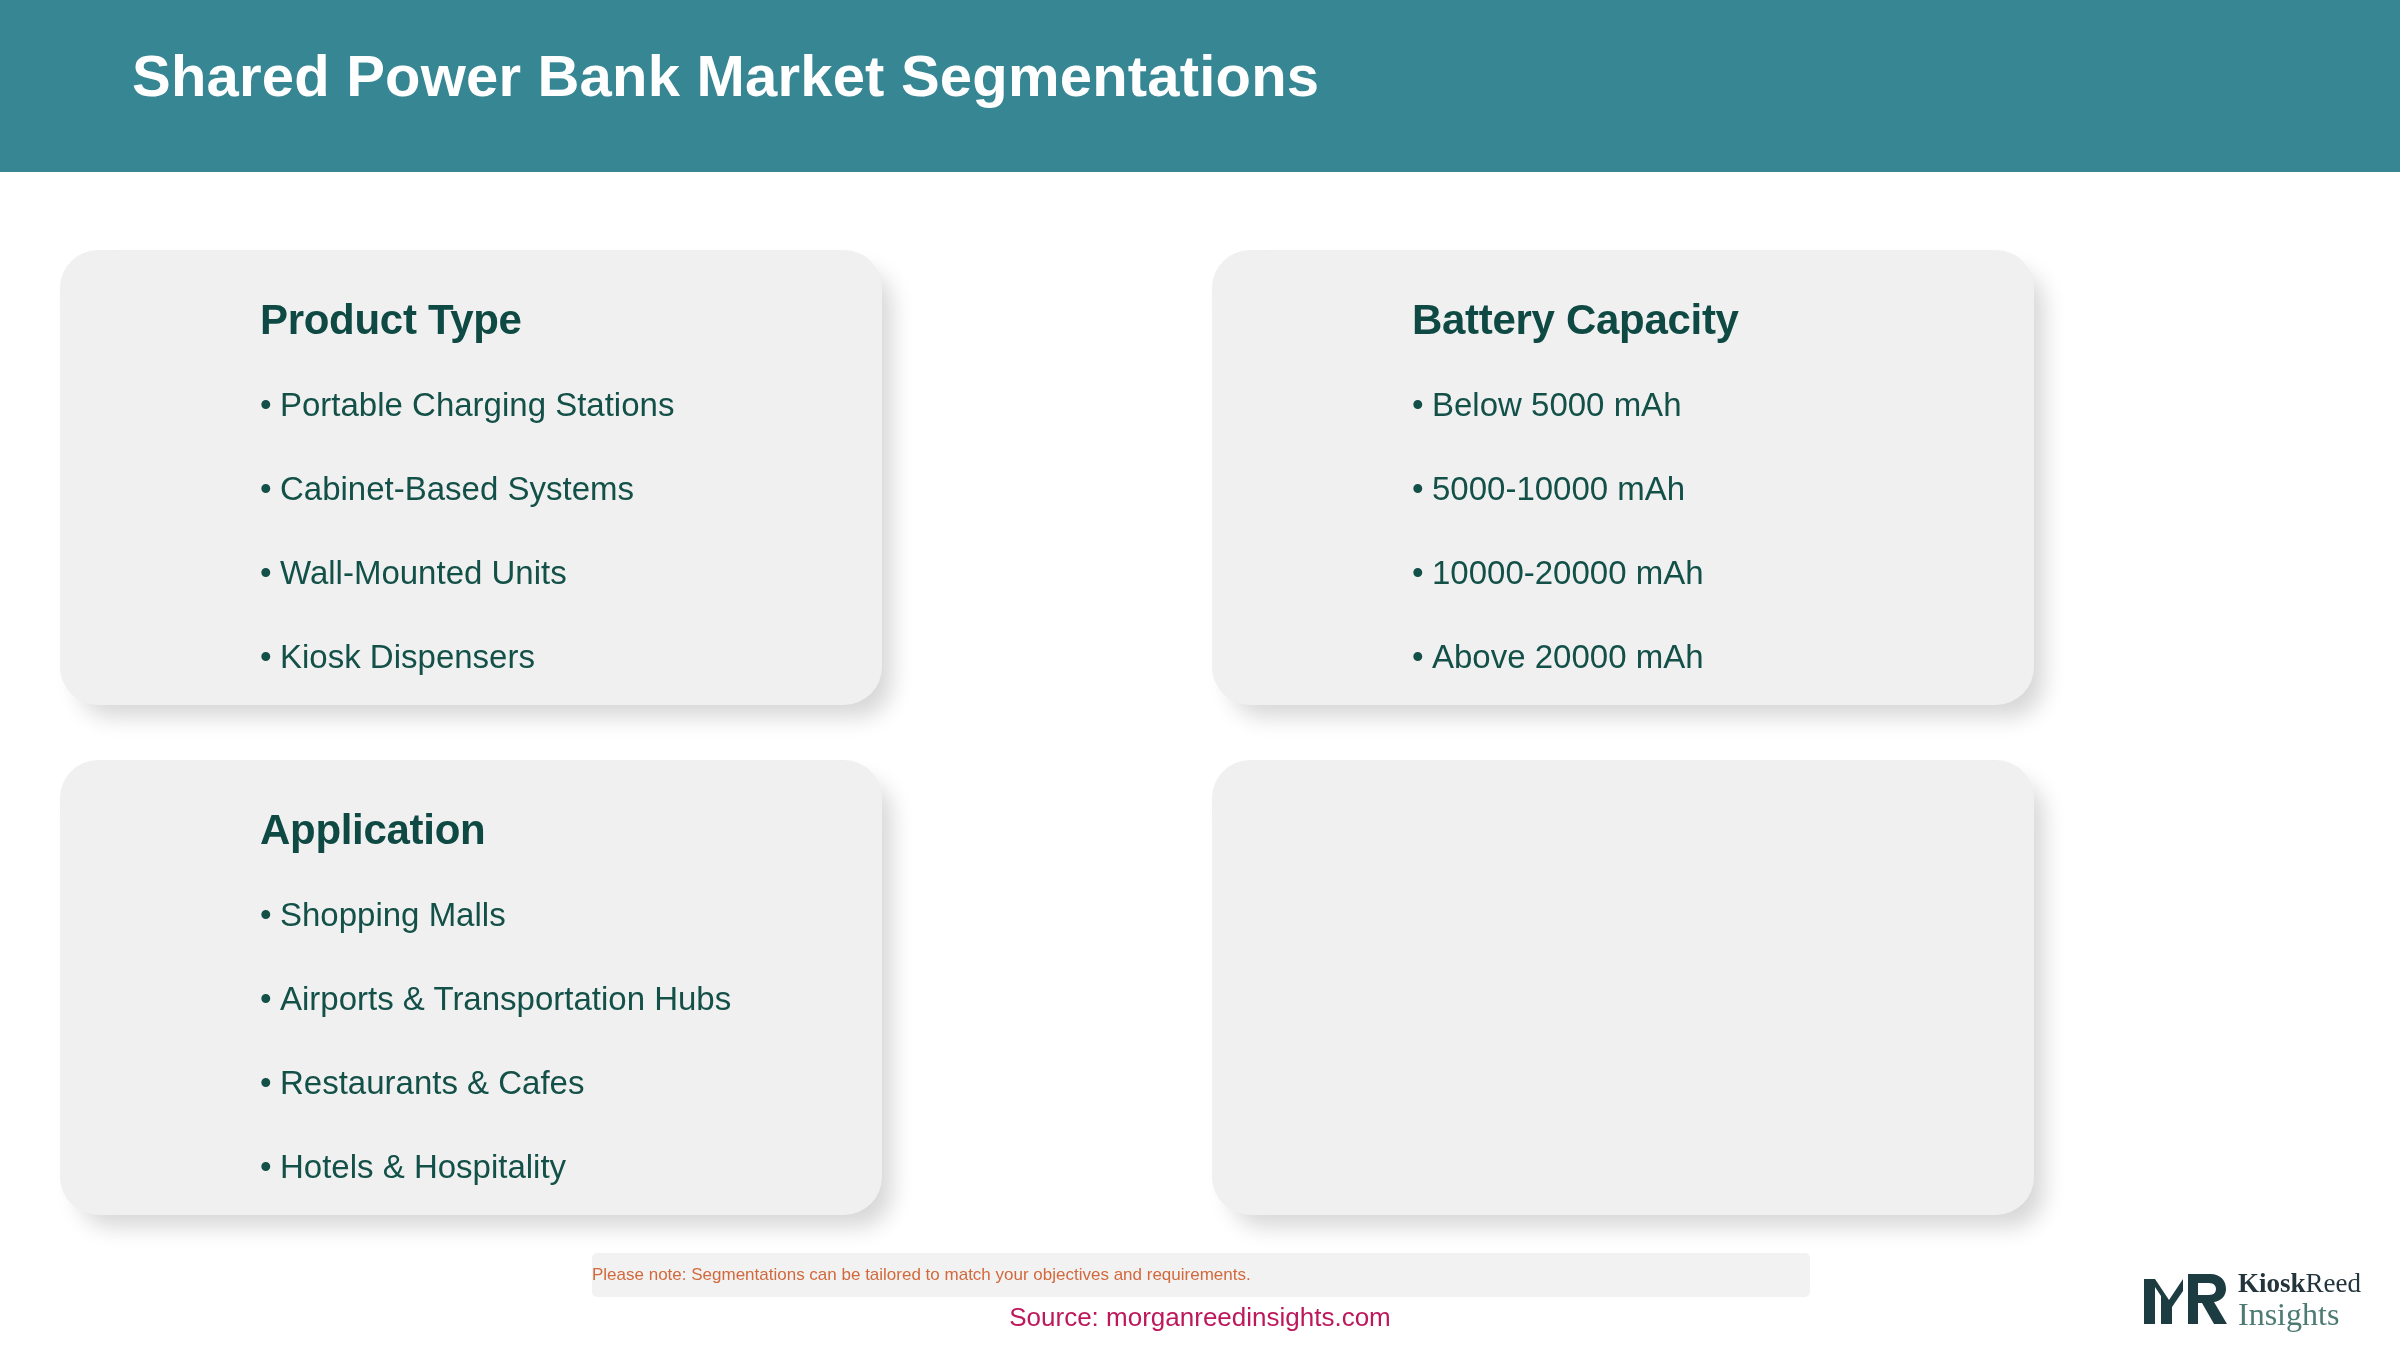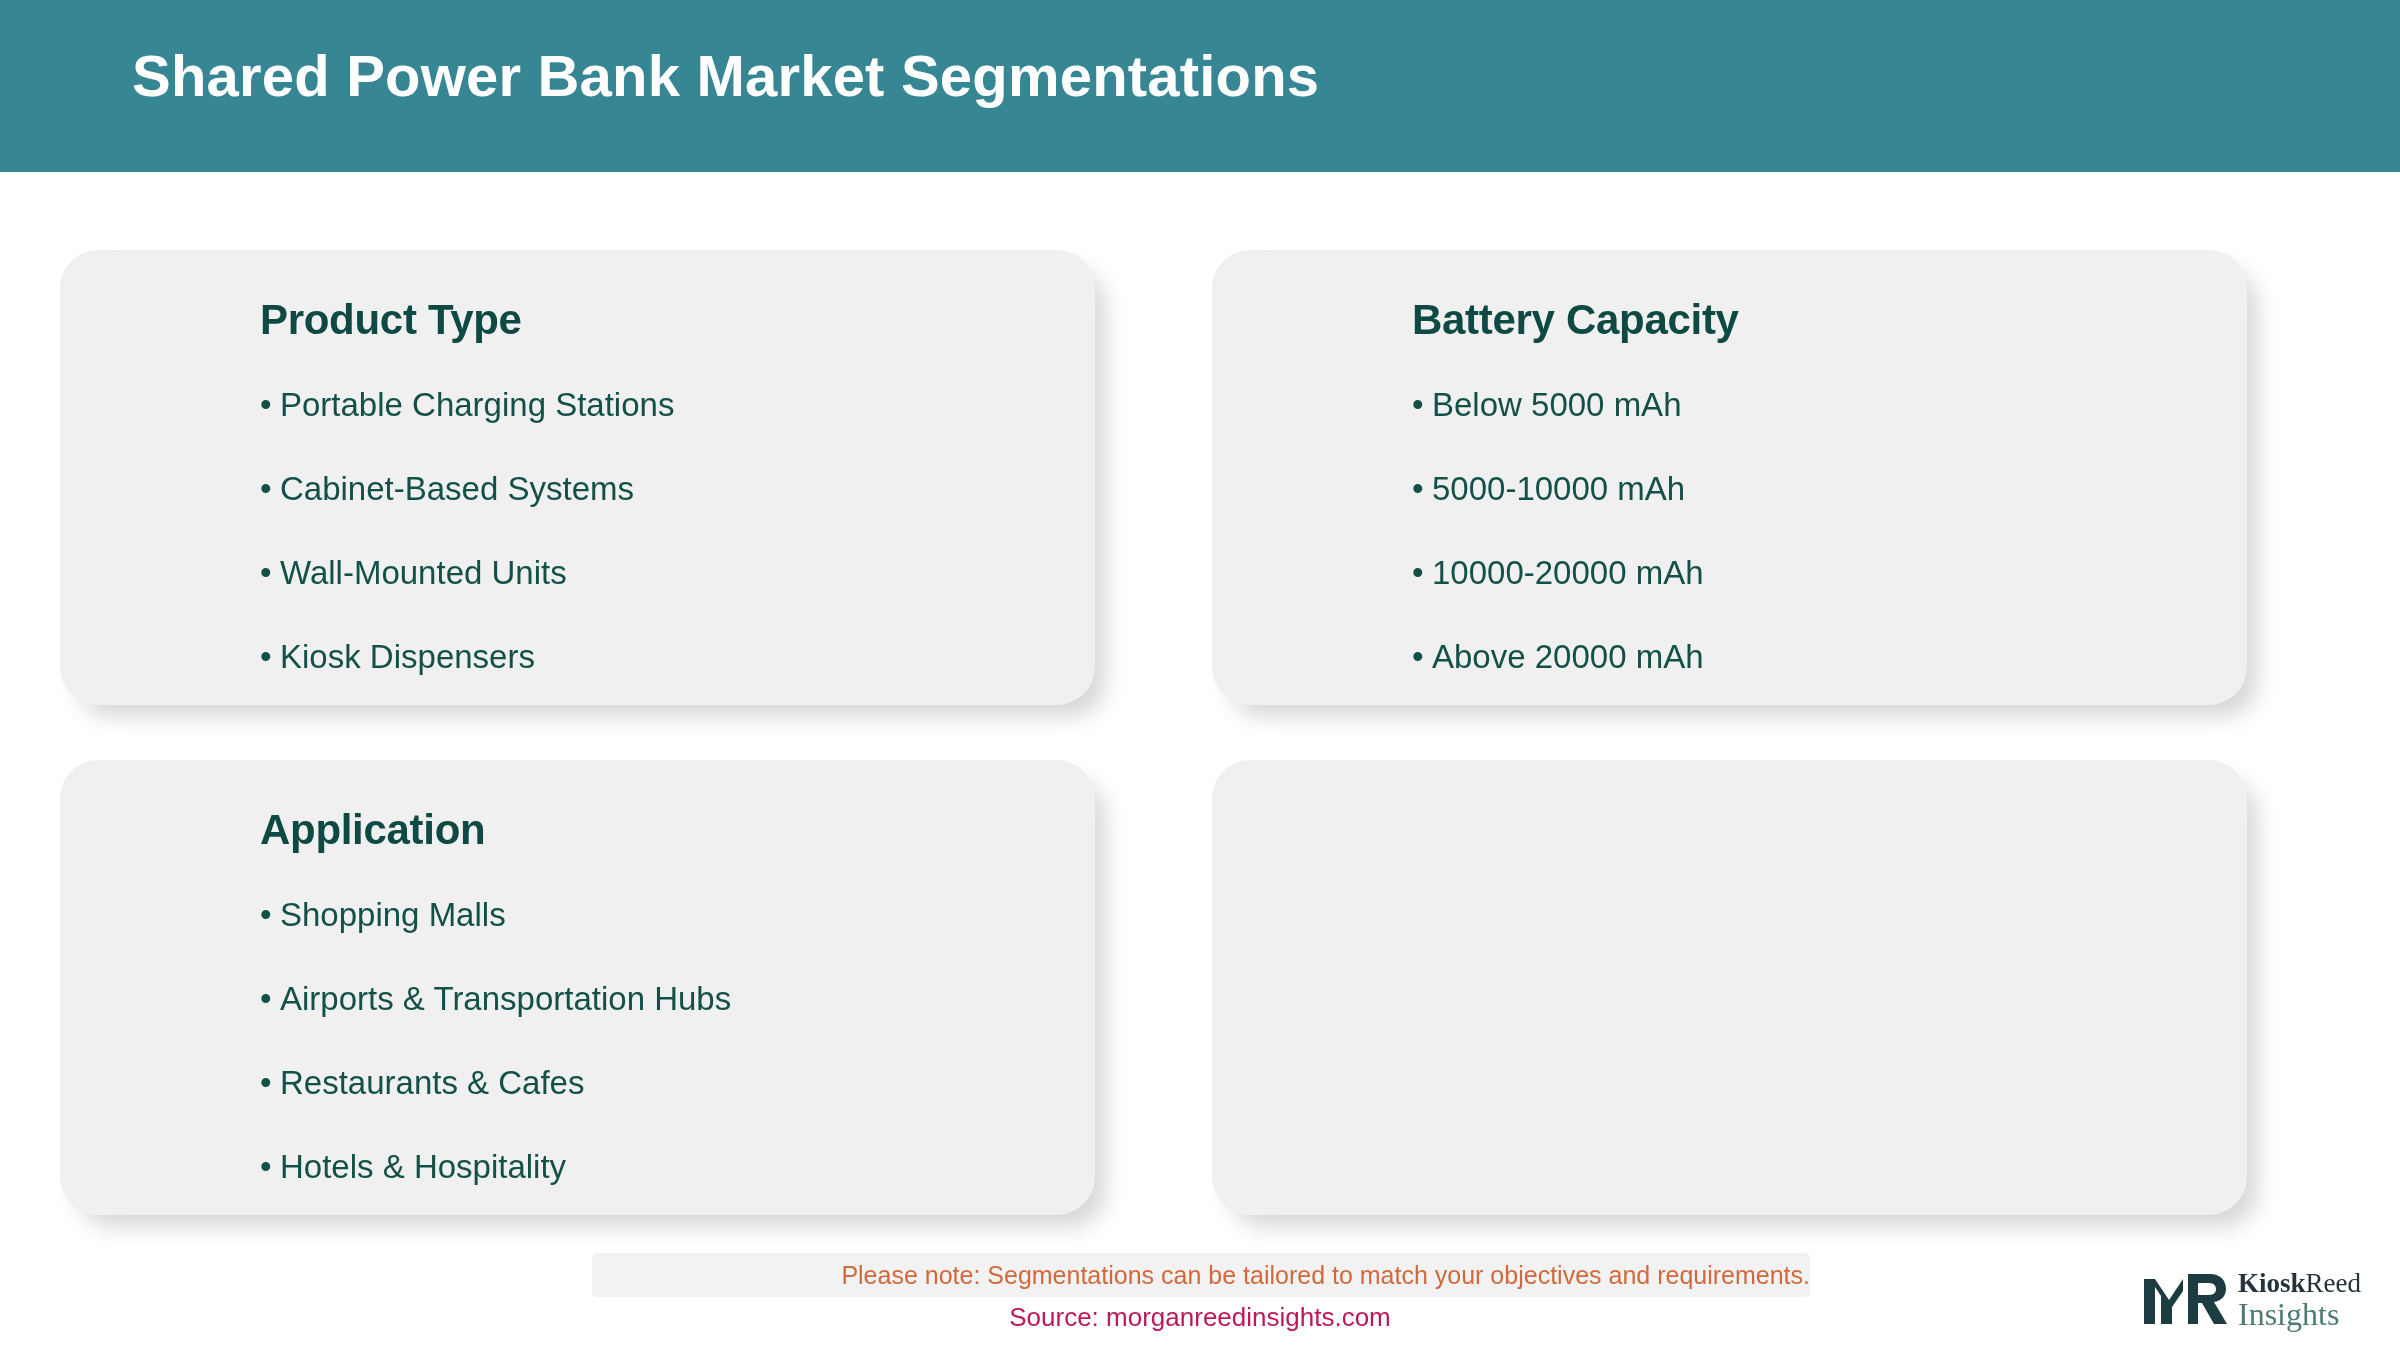--- a/index.html
+++ b/index.html
@@ -44,21 +44,21 @@
   .cards {
     position: absolute;
     left: 0;
     top: 172px;
     width: 2400px;
     height: 1030px;
   }
 
   .card {
     position: absolute;
-    width: 1035px;
+    width: 822px;
     height: 455px;
     background: #f0f0f0;
     border-radius: 38px;
     box-shadow: 14px 16px 22px -4px rgba(0,0,0,0.16);
   }
 
   .card.pos-0 { left: 60px;   top: 78px; }
   .card.pos-1 { left: 1212px; top: 78px; }
   .card.pos-2 { left: 60px;   top: 588px; }
   .card.pos-3 { left: 1212px; top: 588px; }
@@ -109,22 +109,22 @@
     border-radius: 5px;
   }
 
   .note-text {
     position: absolute;
     left: 0;
     top: 0;
     width: 1218px;
     height: 44px;
     line-height: 44px;
-    text-align: right;
-    font-size: 25px;
+    text-align: left;
+    font-size: 17px;
     color: #d2693c;
     white-space: nowrap;
   }
 
   .source-text {
     position: absolute;
     left: 0;
     top: 1302px;
     width: 2400px;
     text-align: center;

